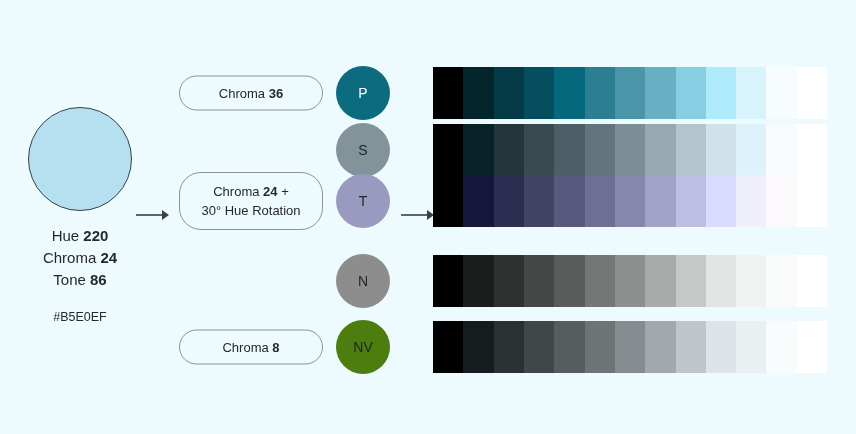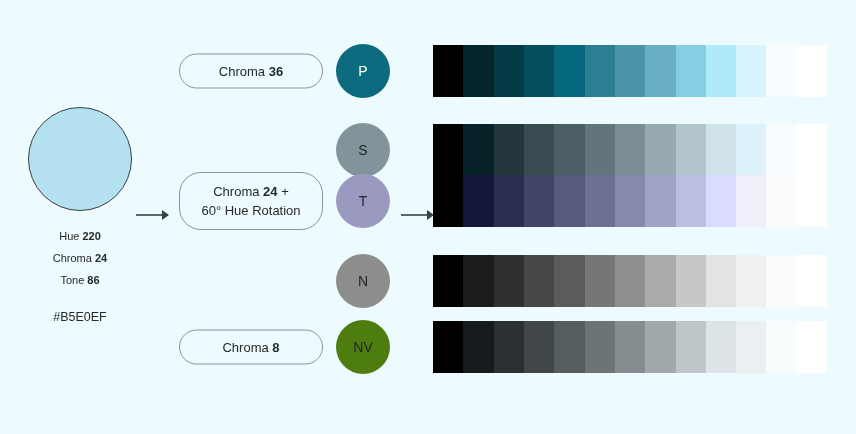--- a/index.html
+++ b/index.html
@@ -31,21 +31,21 @@
     height: 104px;
     border-radius: 50%;
     border: 1px solid #3a4043;
     box-sizing: border-box;
   }
   .source-specs {
     margin-top: 14px;
     text-align: center;
   }
   .spec-line {
-    font-size: 11px;
+    font-size: 15px;
     line-height: 22px;
     color: #26292b;
     white-space: nowrap;
   }
   .spec-line .spec-val {
     font-weight: bold;
   }
   .source-hex {
     margin-top: 18px;
     font-size: 12.5px;
@@ -162,21 +162,21 @@
   </svg>
 </div>
 <div class="arrow arrow-2">
   <svg width="34" height="16" viewBox="0 0 34 16" aria-hidden="true">
     <path d="M0 8 H27" stroke="#3A4043" stroke-width="1.6" fill="none"></path>
     <path d="M26 3 L33 8 L26 13 Z" fill="#3A4043"></path>
   </svg>
 </div>
 
 <div class="rows">
-    <div class="row" style="top: 45px;">
+    <div class="row" style="top: 67px;">
       <div class="pill">
         <div><span>Chroma </span><b>36</b><span></span></div>
       </div>
       <div class="badge" style="background: rgb(12, 107, 126); color: rgb(255, 255, 255);">
         <span>P</span>
       </div>
       <div class="ramp">
         <div class="sw" style="background: rgb(0, 0, 0);"></div>
         <div class="sw" style="background: rgb(4, 37, 44);"></div>
         <div class="sw" style="background: rgb(5, 59, 71);"></div>
@@ -207,21 +207,21 @@
         <div class="sw" style="background: rgb(150, 169, 176);"></div>
         <div class="sw" style="background: rgb(178, 197, 205);"></div>
         <div class="sw" style="background: rgb(207, 226, 234);"></div>
         <div class="sw" style="background: rgb(221, 242, 251);"></div>
         <div class="sw" style="background: rgb(248, 252, 254);"></div>
         <div class="sw" style="background: rgb(255, 255, 255);"></div>
       </div>
     </div>
     <div class="row" style="top: 175px;">
       <div class="pill two-line">
-        <div><span>Chroma </span><b>24</b><span> +</span><br><span>60° Hue Rotation</span></div>
+        <div><span>Chroma </span><b>24</b><span> +</span><br><span>30° Hue Rotation</span></div>
       </div>
       <div class="badge" style="background: rgb(154, 154, 193); color: rgb(29, 37, 40);">
         <span>T</span>
       </div>
       <div class="ramp">
         <div class="sw" style="background: rgb(0, 0, 0);"></div>
         <div class="sw" style="background: rgb(20, 23, 58);"></div>
         <div class="sw" style="background: rgb(43, 46, 81);"></div>
         <div class="sw" style="background: rgb(65, 68, 100);"></div>
         <div class="sw" style="background: rgb(87, 90, 124);"></div>

